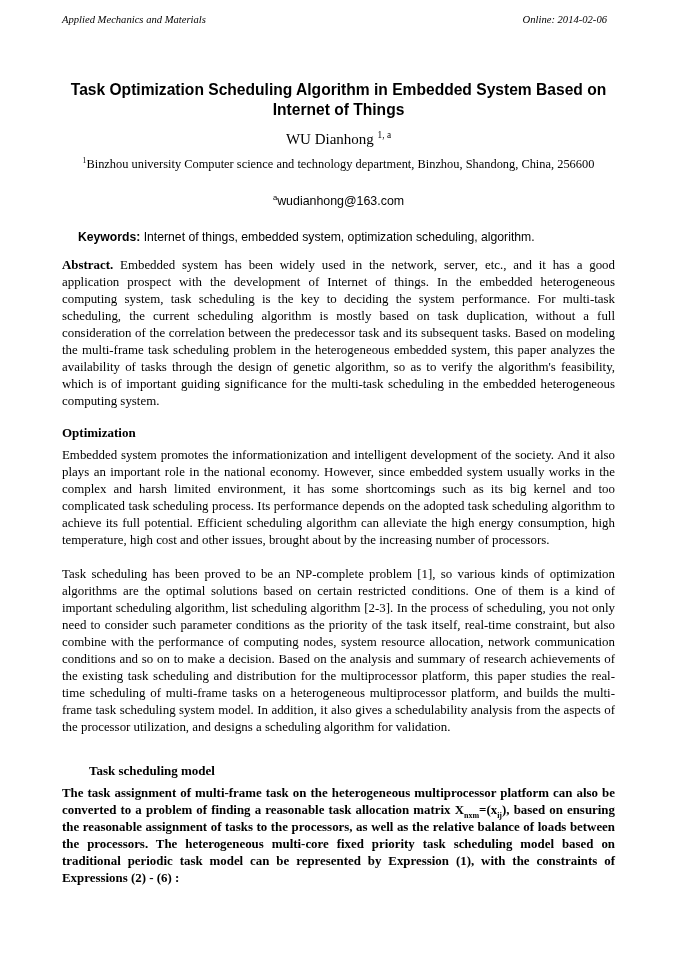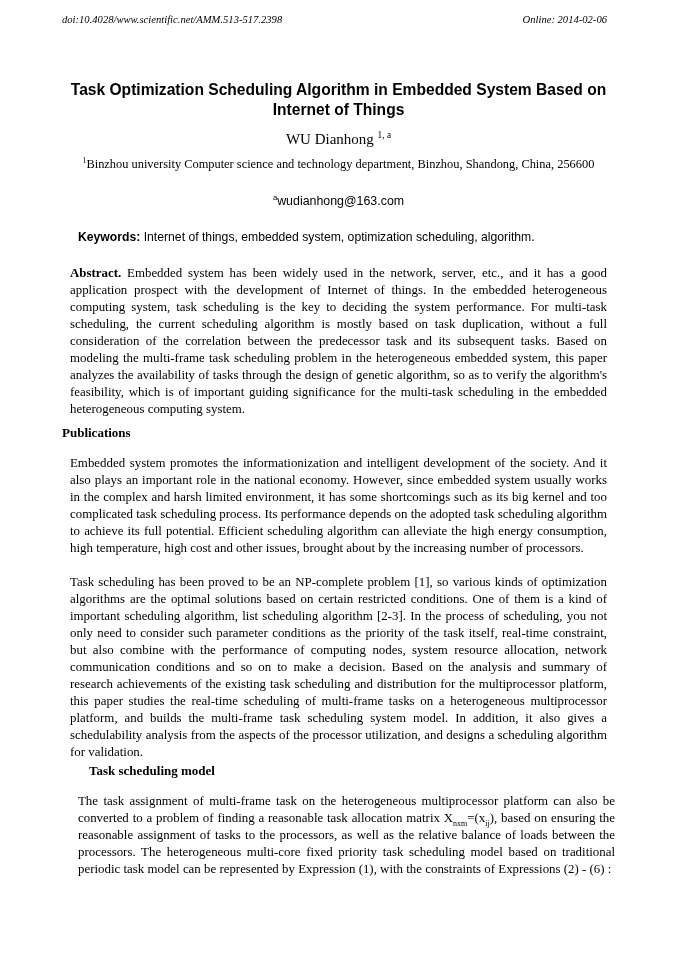--- a/index.html
+++ b/index.html
@@ -16,30 +16,30 @@
   .keywords { position: absolute; left: 0; top: 229px; width: 553px; font-family: "Liberation Sans", sans-serif; font-size: 12.2px; line-height: 16px; }
   .keywords b { font-weight: bold; padding-left: 16px; }
   .body-text { font-family: "Liberation Serif", serif; font-size: 12.9px; line-height: 17px; text-align: justify; }
   .abstract { position: absolute; left: 0; top: 257px; width: 553px; }
   .abstract b { font-weight: bold; }
   .section-heading { position: absolute; left: 0; width: 553px; font-family: "Liberation Serif", serif; font-weight: bold; font-size: 13px; line-height: 17px; }
   .intro-h { top: 424px; }
   .intro-p1 { position: absolute; left: 0; top: 447px; width: 553px; }
   .intro-p2 { position: absolute; left: 0; top: 566px; width: 553px; }
   .tsm-h { top: 762px; margin-left: 27px; }
-  .tsm-p1 { position: absolute; left: 8px; top: 785px; width: 553px; }
-  p { margin: 8px; }
+  .tsm-p1 { position: absolute; left: 0; top: 785px; width: 553px; font-weight: bold; }
+  p { margin: 0; }
 </style>
 </head>
 <body>
 
 <div class="page">
 
   <div class="header">
-    <div>doi:10.4028/www.scientific.net/AMM.513-517.2398</div>
+    <div>Applied Mechanics and Materials</div>
     <div class="online">Online: 2014-02-06</div>
   </div>
 
   <div class="title">Task Optimization Scheduling Algorithm in Embedded System Based on Internet of Things</div>
 
   <div class="author">
     <span>WU Dianhong </span><sup>1, a</sup>
   </div>
 
   <div class="affil">
@@ -51,21 +51,21 @@
   </div>
 
   <div class="keywords">
     <b>Keywords:</b><span> Internet of things, embedded system, optimization scheduling, algorithm.</span>
   </div>
 
   <div class="abstract body-text">
     <p><b>Abstract.</b><span> Embedded system has been widely used in the network, server, etc., and it has a good application prospect with the development of Internet of things. In the embedded heterogeneous computing system, task scheduling is the key to deciding the system performance. For multi-task scheduling, the current scheduling algorithm is mostly based on task duplication, without a full consideration of the correlation between the predecessor task and its subsequent tasks. Based on modeling the multi-frame task scheduling problem in the heterogeneous embedded system, this paper analyzes the availability of tasks through the design of genetic algorithm, so as to verify the algorithm's feasibility, which is of important guiding significance for the multi-task scheduling in the embedded heterogeneous computing system.</span></p>
   </div>
 
-  <div class="section-heading intro-h">Publications</div>
+  <div class="section-heading intro-h">Optimization</div>
 
   <div class="intro-p1 body-text">
     <p>Embedded system promotes the informationization and intelligent development of the society. And it also plays an important role in the national economy. However, since embedded system usually works in the complex and harsh limited environment, it has some shortcomings such as its big kernel and too complicated task scheduling process. Its performance depends on the adopted task scheduling algorithm to achieve its full potential. Efficient scheduling algorithm can alleviate the high energy consumption, high temperature, high cost and other issues, brought about by the increasing number of processors.</p>
   </div>
 
   <div class="intro-p2 body-text">
     <p>Task scheduling has been proved to be an NP-complete problem [1], so various kinds of optimization algorithms are the optimal solutions based on certain restricted conditions. One of them is a kind of important scheduling algorithm, list scheduling algorithm [2-3]. In the process of scheduling, you not only need to consider such parameter conditions as the priority of the task itself, real-time constraint, but also combine with the performance of computing nodes, system resource allocation, network communication conditions and so on to make a decision. Based on the analysis and summary of research achievements of the existing task scheduling and distribution for the multiprocessor platform, this paper studies the real-time scheduling of multi-frame tasks on a heterogeneous multiprocessor platform, and builds the multi-frame task scheduling system model. In addition, it also gives a schedulability analysis from the aspects of the processor utilization, and designs a scheduling algorithm for validation.</p>
   </div>
 
   <div class="section-heading tsm-h">Task scheduling model</div>

